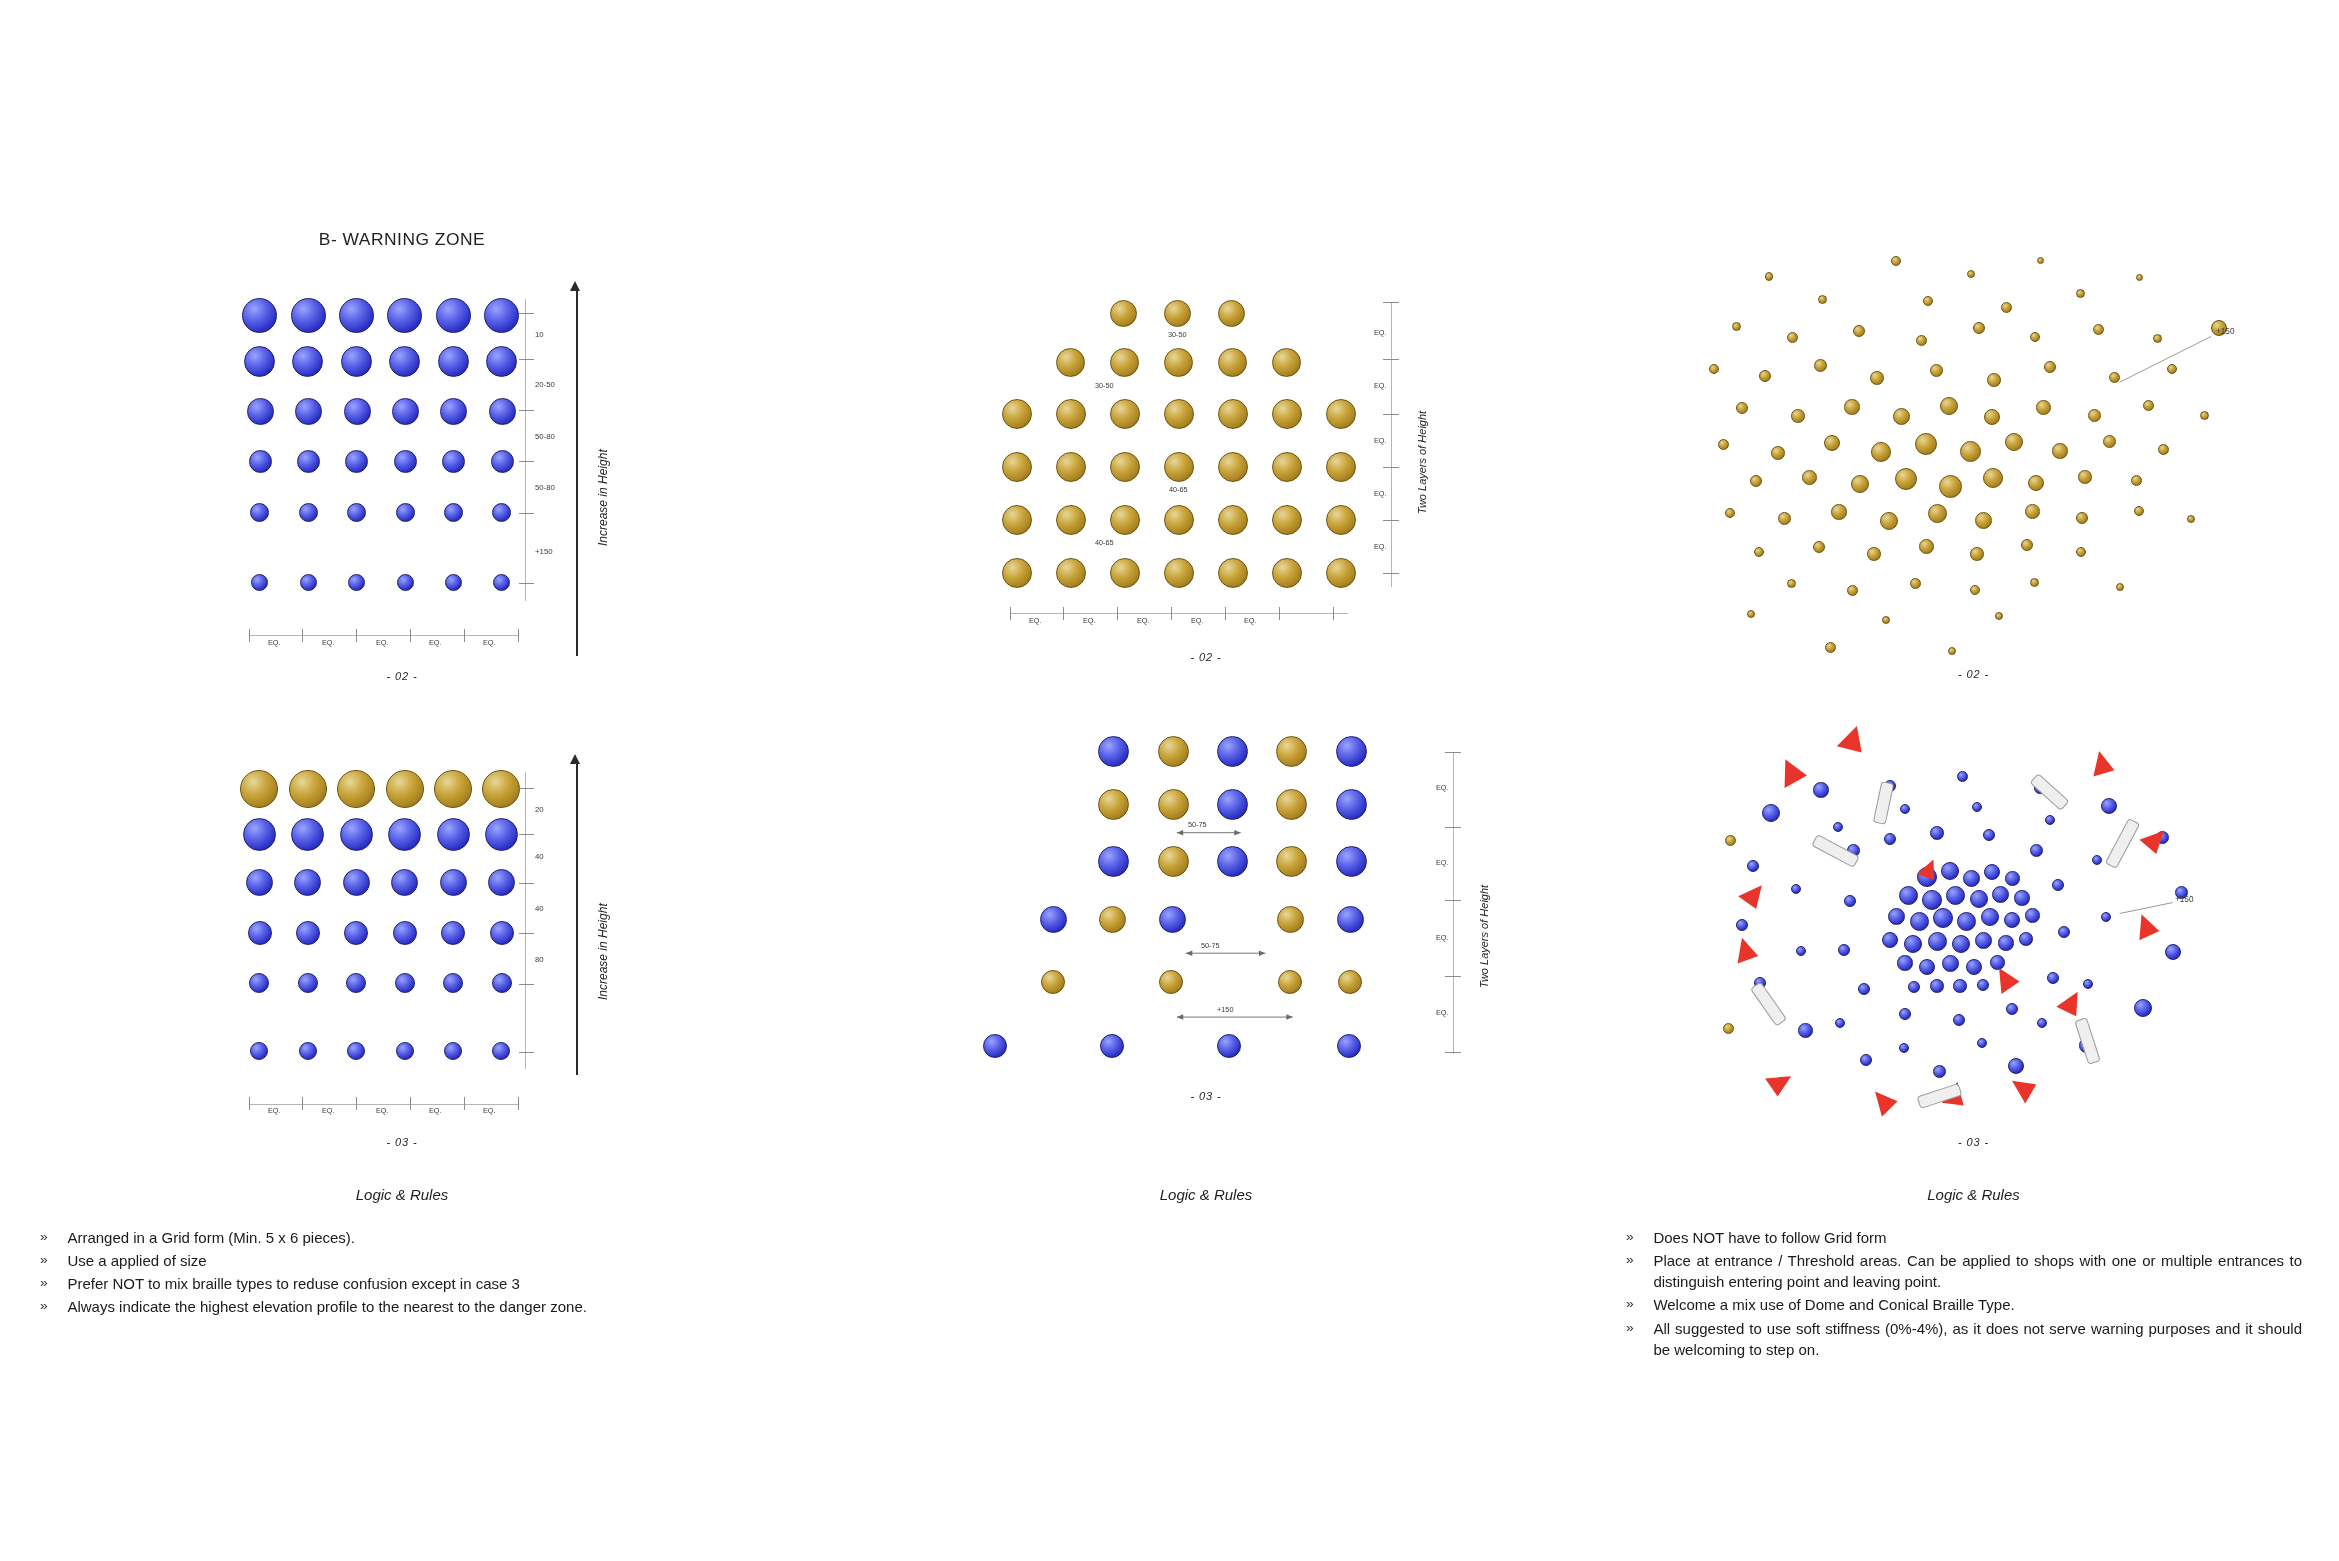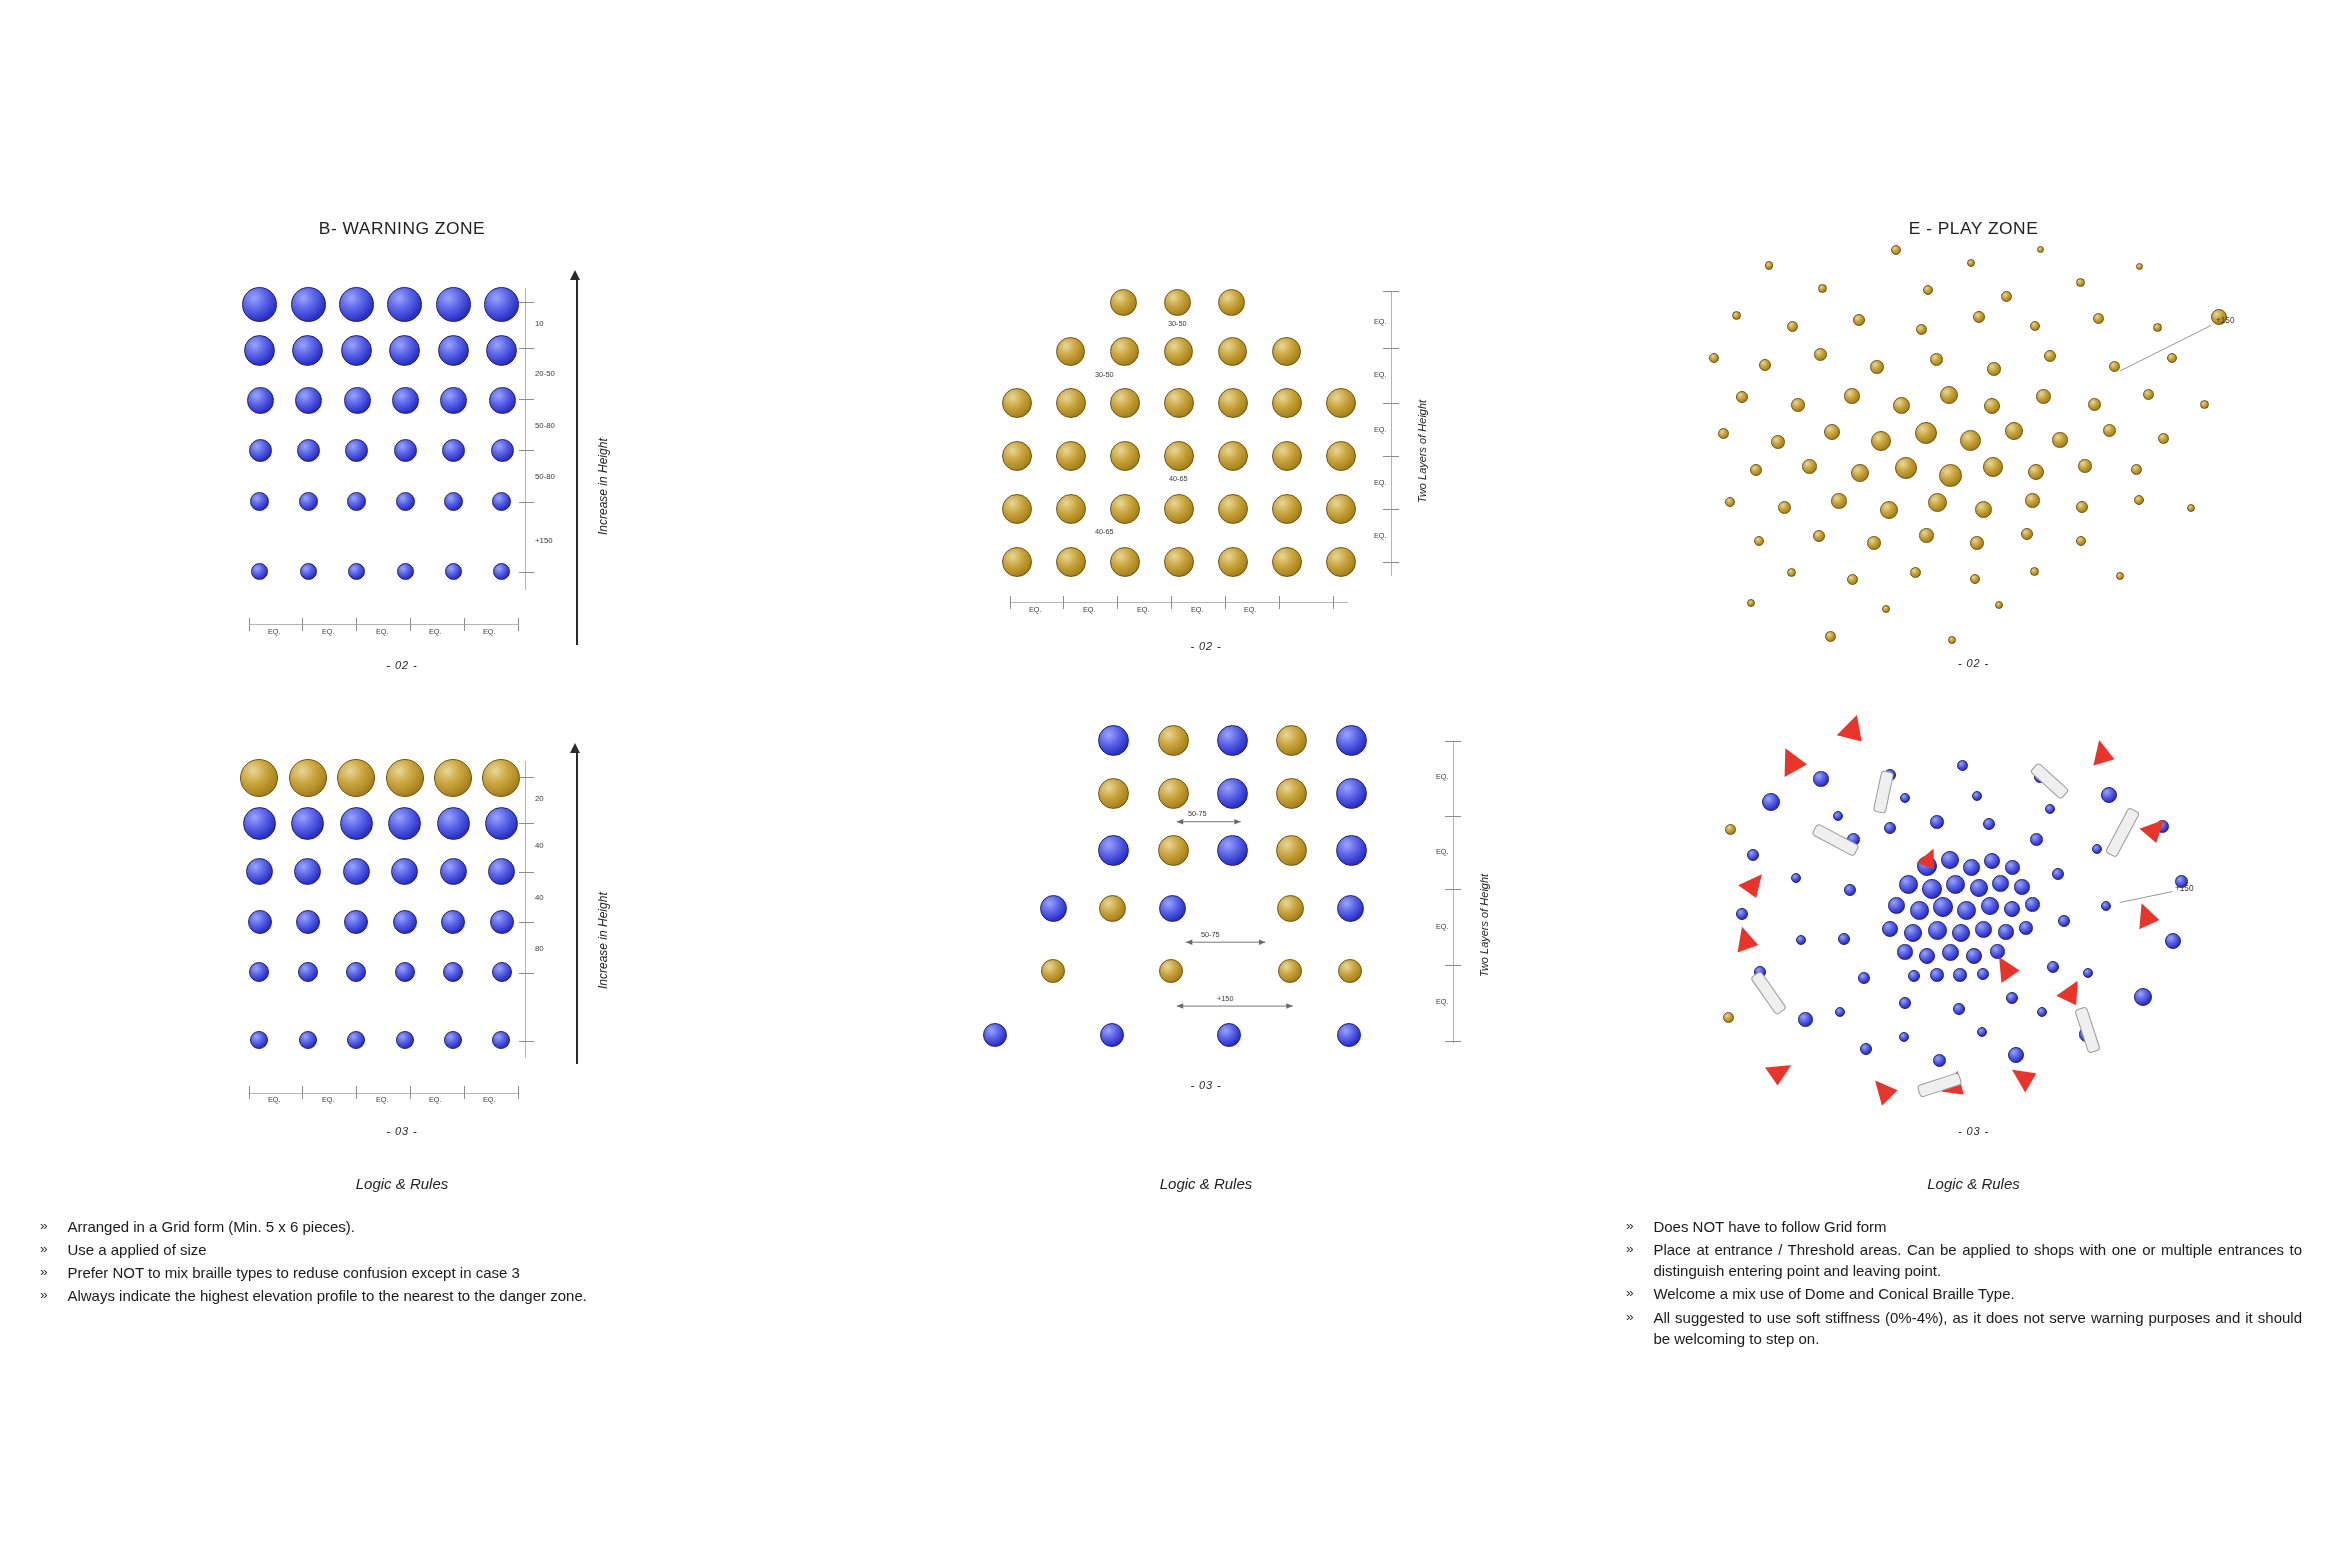--- a/index.html
+++ b/index.html
@@ -14,21 +14,21 @@
     color: #1a1a1a;
     position: relative;
     overflow: hidden;
   }
   .page {
     position: absolute;
     inset: 0;
   }
   .col {
     position: absolute;
-    top: 1px;
+    top: 12px;
     height: 1224px;
   }
   .col-b { left: 0px;    width: 804px; }
   .col-d { left: 804px;  width: 804px; }
   .col-e { left: 1608px; width: 731px; }
 
   .zone-title {
     position: absolute;
     top: 217px;
     width: 100%;
@@ -504,21 +504,20 @@
         <span class="txt">Welcome a mix use of Dome and Conical Braille Type.</span>
       </div>
       <div class="rule">
         <span class="bullet">»</span>
         <span class="txt">All suggested to use soft stiffness (0%-4%), as it does not serve warning purposes and it should be welcoming to step on.</span>
       </div>
     </div>
   </div>
 
   <div class="col col-e">
-    <div class="zone-title"><span>E - PLAY ZONE</span></div>
 
     <div class="fig" style="top:233px;height:448px">
       <div class="dot gold" style="left:157px;top:27.4px;width:8.2px;height:8.2px"></div>
       <div class="dot gold" style="left:283px;top:11px;width:10px;height:10px"></div>
       <div class="dot gold" style="left:359px;top:25px;width:8.2px;height:8.2px"></div>
       <div class="dot gold" style="left:429px;top:12px;width:7.3px;height:7.3px"></div>
       <div class="dot gold" style="left:528px;top:29px;width:7.3px;height:7.3px"></div>
       <div class="dot gold" style="left:210px;top:50px;width:9.1px;height:9.1px"></div>
       <div class="dot gold" style="left:315px;top:51px;width:10px;height:10px"></div>
       <div class="dot gold" style="left:393px;top:57px;width:11px;height:11px"></div>

